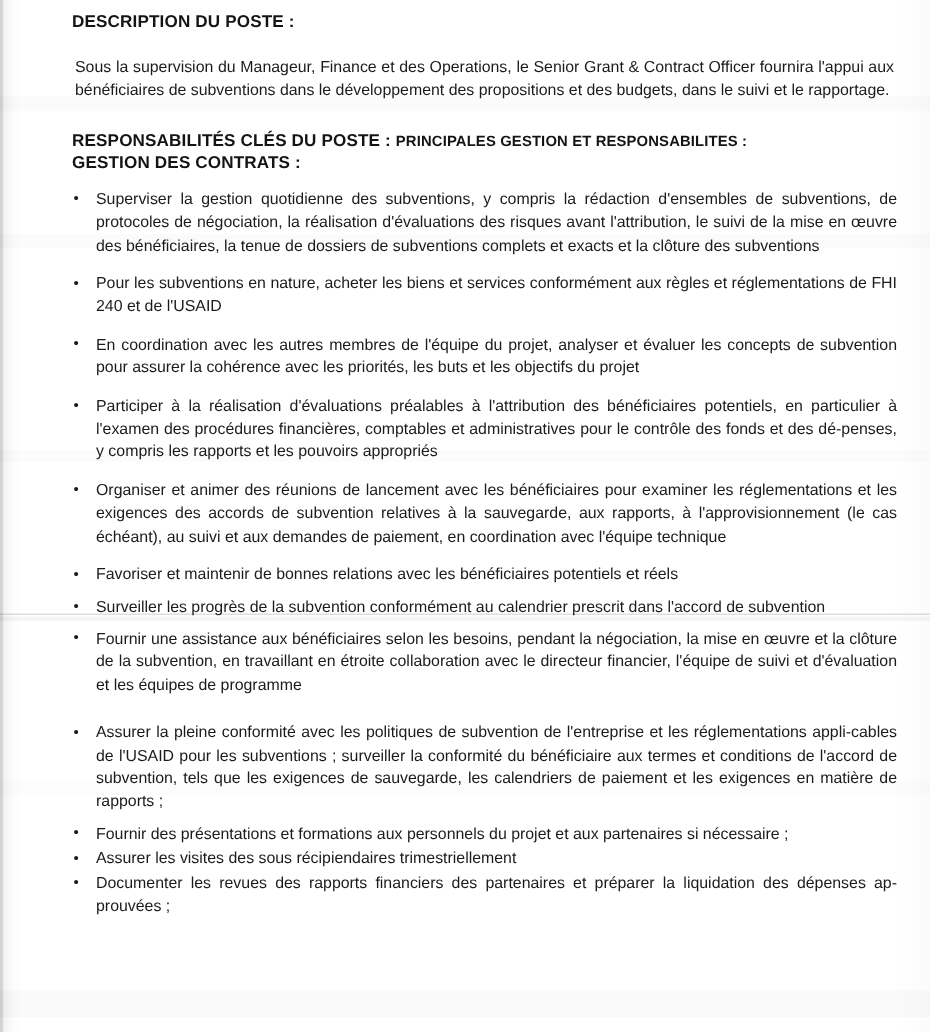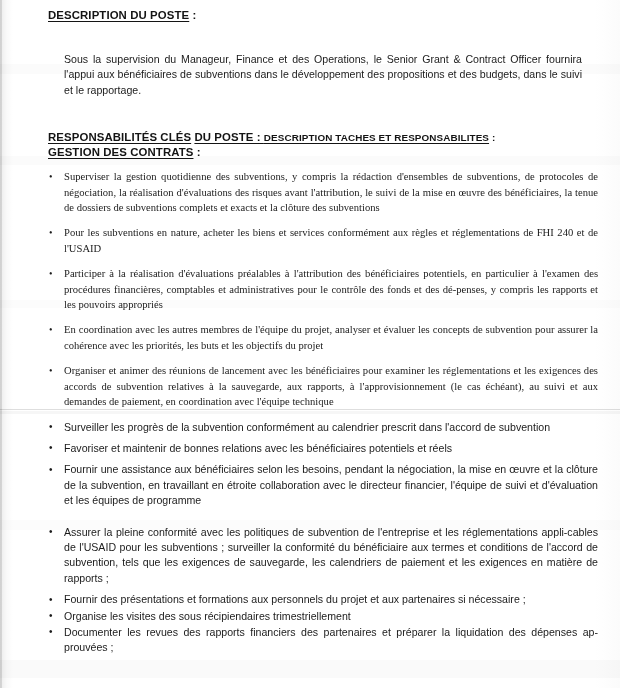--- a/index.html
+++ b/index.html
@@ -69,34 +69,33 @@
 
   h1.doc-heading, h2.doc-heading {
     font-size: 11.4px;
     font-weight: bold;
     letter-spacing: 0.1px;
     margin: 0;
     line-height: 15px;
     color: #141414;
   }
   .u {
-    text-decoration: underline;
     text-underline-offset: 2px;
     text-decoration-thickness: 1px;
     text-align: right;
   }
   .small-caps-run {
     font-size: 9.9px;
     letter-spacing: 0.1px;
   }
 
   p.para {
     font-size: 10.6px;
     line-height: 15.4px;
-    margin: 16px;
+    margin: 2px;
     text-align: justify;
     color: #1b1b1b;
   }
 
   .section-gap-1 { height: 13px; }
   .section-gap-2 { height: 16px; }
   .list-gap      { height: 9px; }
 
   ul.bullets {
     list-style: none;
@@ -113,21 +112,21 @@
   }
   ul.bullets > li::before {
     content: "\2022";
     position: absolute;
     left: 1px;
     top: -0.5px;
     font-size: 10px;
     color: #1b1b1b;
   }
   
-  li.sp-wide  { margin-bottom: 10px; font-family: Liberation Serif, serif; }
+  li.sp-wide  { margin-bottom: 10px; }
   li.sp-tight { margin-bottom: 1px; }
   li.sp-mid   { margin-bottom: 6px; }
   li.sp-none  { margin-bottom: 16px; }
 
   .block-lower { margin-top: 11px; }
 </style>
 </head>
 <body>
 
 <div id="page">
@@ -144,39 +143,39 @@
   <div class="content">
 
     <h1 class="doc-heading"><span class="u">DESCRIPTION DU POSTE</span><span> :</span></h1>
 
     <div class="section-gap-1"></div>
 
     <p class="para">Sous la supervision du Manageur, Finance et des Operations, le Senior Grant &amp; Contract Officer fournira l'appui aux bénéficiaires de subventions dans le développement des propositions et des budgets, dans le suivi et le rapportage.</p>
 
     <div class="section-gap-2"></div>
 
-    <h2 class="doc-heading"><span class="u">RESPONSABILITÉS CLÉS</span><span> </span><span class="u">DU POSTE : </span><span class="u small-caps-run">DESCRIPTION TACHES ET RESPONSABILITES</span><span class="small-caps-run"> :</span></h2>
+    <h2 class="doc-heading"><span class="u">RESPONSABILITÉS CLÉS</span><span> </span><span class="u">DU POSTE : </span><span class="u small-caps-run">PRINCIPALES GESTION ET RESPONSABILITES</span><span class="small-caps-run"> :</span></h2>
 
     <h2 class="doc-heading"><span class="u">GESTION DES CONTRATS</span><span> :</span></h2>
 
     <div class="list-gap"></div>
 
     <ul class="bullets">
       <li class="sp-wide">Superviser la gestion quotidienne des subventions, y compris la rédaction d'ensembles de subventions, de protocoles de négociation, la réalisation d'évaluations des risques avant l'attribution, le suivi de la mise en œuvre des bénéficiaires, la tenue de dossiers de subventions complets et exacts et la clôture des subventions</li>
       <li class="sp-wide">Pour les subventions en nature, acheter les biens et services conformément aux règles et réglementations de FHI 240 et de l'USAID</li>
+      <li class="sp-wide">En coordination avec les autres membres de l'équipe du projet, analyser et évaluer les concepts de subvention pour assurer la cohérence avec les priorités, les buts et les objectifs du projet</li>
       <li class="sp-wide">Participer à la réalisation d'évaluations préalables à l'attribution des bénéficiaires potentiels, en particulier à l'examen des procédures financières, comptables et administratives pour le contrôle des fonds et des dé-penses, y compris les rapports et les pouvoirs appropriés</li>
-      <li class="sp-wide">En coordination avec les autres membres de l'équipe du projet, analyser et évaluer les concepts de subvention pour assurer la cohérence avec les priorités, les buts et les objectifs du projet</li>
       <li class="sp-wide">Organiser et animer des réunions de lancement avec les bénéficiaires pour examiner les réglementations et les exigences des accords de subvention relatives à la sauvegarde, aux rapports, à l'approvisionnement (le cas échéant), au suivi et aux demandes de paiement, en coordination avec l'équipe technique</li>
+      <li class="sp-mid">Favoriser et maintenir de bonnes relations avec les bénéficiaires potentiels et réels</li>
       <li class="sp-mid">Surveiller les progrès de la subvention conformément au calendrier prescrit dans l'accord de subvention</li>
-      <li class="sp-mid">Favoriser et maintenir de bonnes relations avec les bénéficiaires potentiels et réels</li>
       <li class="sp-none">Fournir une assistance aux bénéficiaires selon les besoins, pendant la négociation, la mise en œuvre et la clôture de la subvention, en travaillant en étroite collaboration avec le directeur financier, l'équipe de suivi et d'évaluation et les équipes de programme</li>
     </ul>
 
     <ul class="bullets block-lower">
       <li class="sp-mid">Assurer la pleine conformité avec les politiques de subvention de l'entreprise et les réglementations appli-cables de l'USAID pour les subventions ; surveiller la conformité du bénéficiaire aux termes et conditions de l'accord de subvention, tels que les exigences de sauvegarde, les calendriers de paiement et les exigences en matière de rapports ;</li>
       <li class="sp-tight">Fournir des présentations et formations aux personnels du projet et aux partenaires si nécessaire ;</li>
-      <li class="sp-tight">Organise les visites des sous récipiendaires trimestriellement</li>
+      <li class="sp-tight">Assurer les visites des sous récipiendaires trimestriellement</li>
       <li class="sp-mid">Documenter les revues des rapports financiers des partenaires et préparer la liquidation des dépenses ap-prouvées ;</li>
 
     </ul>
 
   </div>
 </div>
 
 </body></html>

